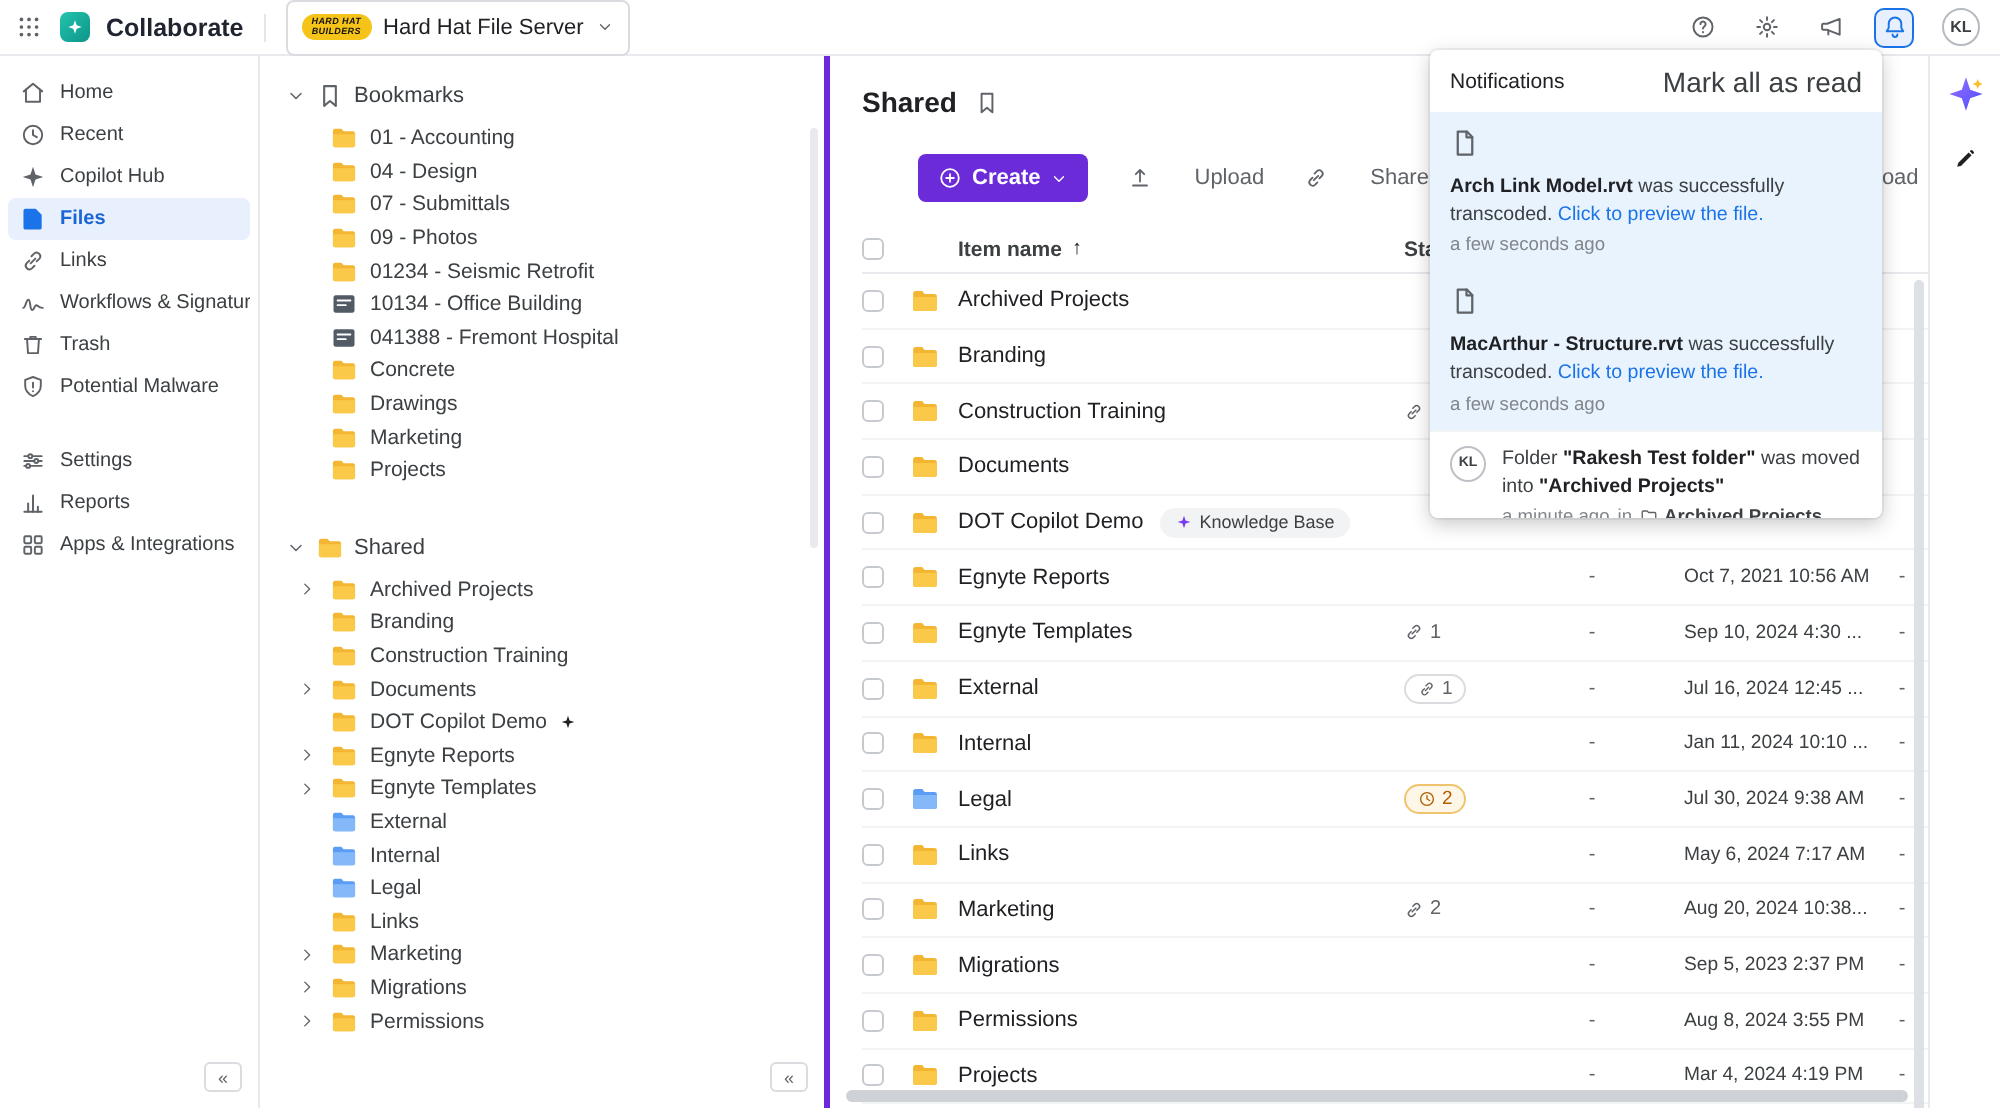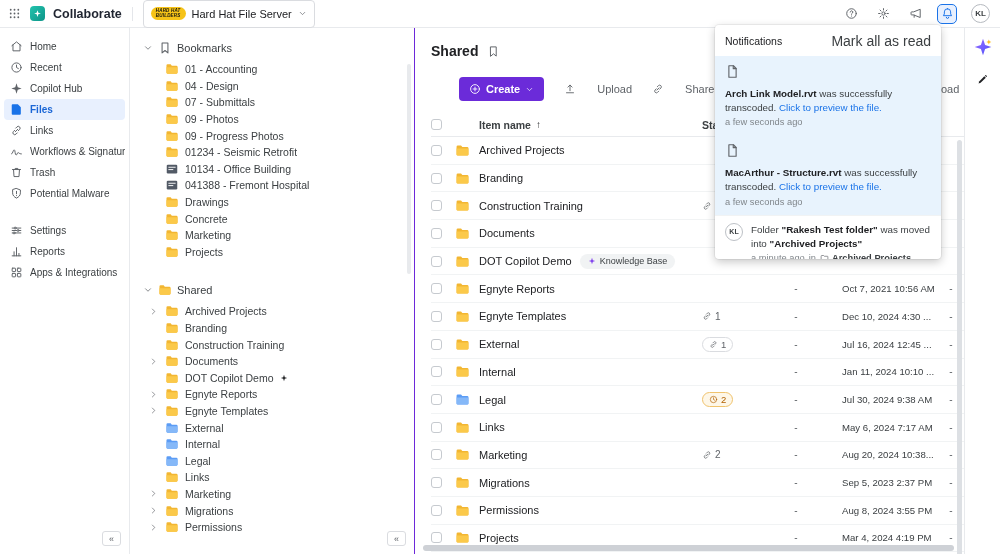--- a/index.html
+++ b/index.html
@@ -36,21 +36,21 @@
   .sidebar { width:130px; flex:none; border-right:1px solid #e8eaed; padding-top:8px; position:relative; }
   .side-item { display:flex; align-items:center; gap:7px; margin:0 4px; padding:4px 6px; border-radius:4px; font-size:10px; color:#3c4043; cursor:pointer; white-space:nowrap; overflow:hidden; }
   .side-item .si-icon { width:13px; height:13px; flex:none; color:#5f6368; display:flex; }
   .side-item .si-icon svg { width:13px; height:13px; }
   .side-item.active { background:#e8f0fe; color:#1a66d6; font-weight:700; }
   .side-item.active .si-icon { color:#1a73e8; }
   .side-secondary { margin-top:16px; }
   .collapse-btn { position:absolute; bottom:8px; right:8px; width:19px; height:15px; border:1px solid #dadce0; border-radius:3px; background:#fff; font-size:9px; color:#5f6368; display:flex; align-items:center; justify-content:center; cursor:pointer; padding:0; font-family:inherit; }
 
   
-  .tree { width:285px; flex:none; border-right:1px solid #6d28d9; padding-top:10px; position:relative; overflow:hidden; }
+  .tree { width:285px; flex:none; border-right:3px solid #6d28d9; padding-top:10px; position:relative; overflow:hidden; }
   .tree-head { display:flex; align-items:center; gap:5px; padding:3px 0 3px 12px; font-size:11px; color:#3c4043; cursor:pointer; }
   .t-chev { width:11px; height:11px; flex:none; color:#5f6368; display:flex; align-items:center; justify-content:center; }
   .t-chev svg { width:10px; height:10px; }
   .t-hicon, .t-ficon { width:14px; height:14px; flex:none; display:flex; color:#5f6368; }
   .t-hicon svg, .t-ficon svg { width:14px; height:14px; }
   .tree-list { margin:3px 0 20px; }
   .tree-item { display:flex; align-items:center; gap:6px; padding:1.3px 8px 1.3px 18px; font-size:10.5px; color:#3c4043; cursor:pointer; white-space:nowrap; }
   .tree-item .t-chev svg { width:9px; height:9px; }
   .t-label { overflow:hidden; text-overflow:ellipsis; }
   .t-sparkle { display:flex; color:#202124; }
@@ -361,30 +361,20 @@
             <span class="t-label">09 - Photos</span>
           </div>
           <div class="tree-item">
             <span class="t-chev"></span>
             <span class="t-ficon">
               <svg viewBox="0 0 24 24">
                 <path fill="#f2b632" d="M2.5 6a2 2 0 0 1 2-2h5.2l2 2.3h7.8a2 2 0 0 1 2 2V18a2 2 0 0 1-2 2h-15a2 2 0 0 1-2-2z"></path>
                 <path fill="#fbc94a" d="M2.5 8.8h19V18a2 2 0 0 1-2 2h-15a2 2 0 0 1-2-2z"></path>
               </svg>
             </span>
-            <span class="t-label">09 - Progress Photos</span>
-          </div>
-          <div class="tree-item">
-            <span class="t-chev"></span>
-            <span class="t-ficon">
-              <svg viewBox="0 0 24 24">
-                <path fill="#f2b632" d="M2.5 6a2 2 0 0 1 2-2h5.2l2 2.3h7.8a2 2 0 0 1 2 2V18a2 2 0 0 1-2 2h-15a2 2 0 0 1-2-2z"></path>
-                <path fill="#fbc94a" d="M2.5 8.8h19V18a2 2 0 0 1-2 2h-15a2 2 0 0 1-2-2z"></path>
-              </svg>
-            </span>
             <span class="t-label">01234 - Seismic Retrofit</span>
           </div>
           <div class="tree-item">
             <span class="t-chev"></span>
             <span class="t-ficon">
               <svg viewBox="0 0 24 24">
                 <rect x="3" y="4.5" width="18" height="15" rx="2" fill="#525a66"></rect>
                 <path d="M6.5 9h11M6.5 13h7" stroke="#fff" stroke-width="1.6" stroke-linecap="round"></path>
               </svg>
             </span>
@@ -401,31 +391,31 @@
             <span class="t-label">041388 - Fremont Hospital</span>
           </div>
           <div class="tree-item">
             <span class="t-chev"></span>
             <span class="t-ficon">
               <svg viewBox="0 0 24 24">
                 <path fill="#f2b632" d="M2.5 6a2 2 0 0 1 2-2h5.2l2 2.3h7.8a2 2 0 0 1 2 2V18a2 2 0 0 1-2 2h-15a2 2 0 0 1-2-2z"></path>
                 <path fill="#fbc94a" d="M2.5 8.8h19V18a2 2 0 0 1-2 2h-15a2 2 0 0 1-2-2z"></path>
               </svg>
             </span>
+            <span class="t-label">Concrete</span>
+          </div>
+          <div class="tree-item">
+            <span class="t-chev"></span>
+            <span class="t-ficon">
+              <svg viewBox="0 0 24 24">
+                <path fill="#f2b632" d="M2.5 6a2 2 0 0 1 2-2h5.2l2 2.3h7.8a2 2 0 0 1 2 2V18a2 2 0 0 1-2 2h-15a2 2 0 0 1-2-2z"></path>
+                <path fill="#fbc94a" d="M2.5 8.8h19V18a2 2 0 0 1-2 2h-15a2 2 0 0 1-2-2z"></path>
+              </svg>
+            </span>
             <span class="t-label">Drawings</span>
-          </div>
-          <div class="tree-item">
-            <span class="t-chev"></span>
-            <span class="t-ficon">
-              <svg viewBox="0 0 24 24">
-                <path fill="#f2b632" d="M2.5 6a2 2 0 0 1 2-2h5.2l2 2.3h7.8a2 2 0 0 1 2 2V18a2 2 0 0 1-2 2h-15a2 2 0 0 1-2-2z"></path>
-                <path fill="#fbc94a" d="M2.5 8.8h19V18a2 2 0 0 1-2 2h-15a2 2 0 0 1-2-2z"></path>
-              </svg>
-            </span>
-            <span class="t-label">Concrete</span>
           </div>
           <div class="tree-item">
             <span class="t-chev"></span>
             <span class="t-ficon">
               <svg viewBox="0 0 24 24">
                 <path fill="#f2b632" d="M2.5 6a2 2 0 0 1 2-2h5.2l2 2.3h7.8a2 2 0 0 1 2 2V18a2 2 0 0 1-2 2h-15a2 2 0 0 1-2-2z"></path>
                 <path fill="#fbc94a" d="M2.5 8.8h19V18a2 2 0 0 1-2 2h-15a2 2 0 0 1-2-2z"></path>
               </svg>
             </span>
             <span class="t-label">Marketing</span>
@@ -881,21 +871,21 @@
             <span class="link-count">
               <svg viewBox="0 0 24 24" fill="none" stroke="currentColor" stroke-width="1.8" stroke-linecap="round" stroke-linejoin="round">
                 <path d="M9.8 14.2l4.4-4.4"></path>
                 <path d="M8.6 11.6l-2.4 2.4a3.4 3.4 0 0 0 4.8 4.8l2.4-2.4"></path>
                 <path d="M15.4 12.4l2.4-2.4a3.4 3.4 0 0 0-4.8-4.8l-2.4 2.4"></path>
               </svg>
               <span>1</span>
             </span>
           </span>
           <span class="col-dash">-</span>
-          <span class="col-date">Dec 10, 2024 4:30 ...</span>
+          <span class="col-date">Sep 10, 2024 4:30 ...</span>
           <span class="col-dash2">-</span>
         </div>
         <div class="trow">
           <span class="col-cb">
             <span class="cb"></span>
           </span>
           <span class="col-icon">
             <svg viewBox="0 0 24 24">
               <path fill="#f2b632" d="M2.5 6a2 2 0 0 1 2-2h5.2l2 2.3h7.8a2 2 0 0 1 2 2V18a2 2 0 0 1-2 2h-15a2 2 0 0 1-2-2z"></path>
               <path fill="#fbc94a" d="M2.5 8.8h19V18a2 2 0 0 1-2 2h-15a2 2 0 0 1-2-2z"></path>

